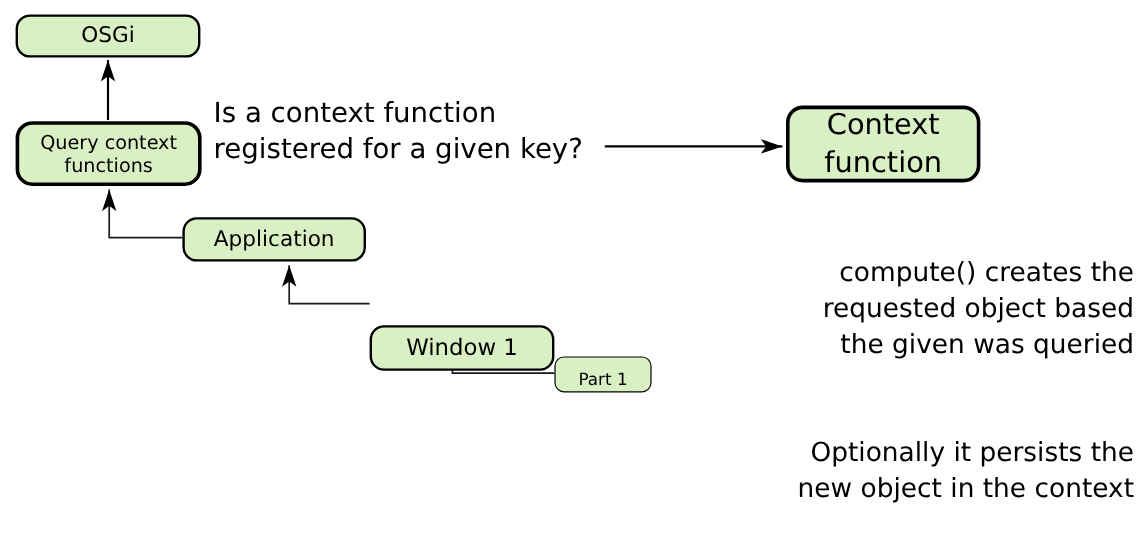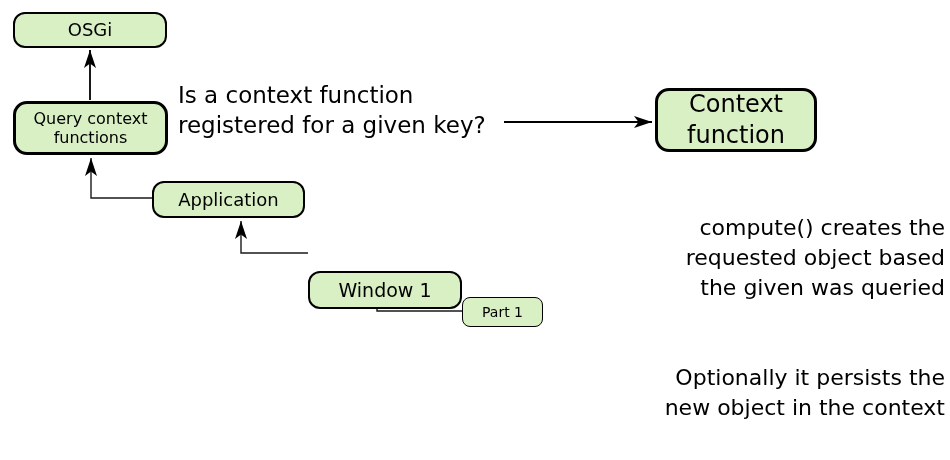--- a/index.html
+++ b/index.html
@@ -12,21 +12,21 @@
     border:2.5px solid #000;
     border-radius:12px;
     display:flex;flex-direction:column;align-items:center;justify-content:center;
     box-sizing:border-box;
     font-size:18px;line-height:1.2;text-align:center;
   }
   #node-osgi{left:13px;top:12px;width:154px;height:36px;}
   #node-query{left:13px;top:101px;width:155px;height:54px;border-width:3px;border-radius:14px;font-size:16px;}
   #node-application{left:152px;top:181px;width:153px;height:37px;}
   #node-window1{left:308px;top:234px;width:154px;height:38px;font-size:19px;margin-top:37px;}
-  #node-part1{left:462px;top:297px;width:81px;height:30px;border-width:1.5px;border-radius:8px;font-size:14px;}
+  #node-part1{left:462px;top:297px;width:81px;height:30px;border-width:1.5px;border-radius:8px;font-size:14px;justify-content:flex-end;}
   #node-context{left:655px;top:88px;width:162px;height:64px;border-width:3.5px;border-radius:14px;font-size:24px;line-height:1.3;}
   .question{
     position:absolute;left:178px;top:80px;width:340px;
     font-size:23px;line-height:30px;
   }
   .note{position:absolute;left:615px;width:330px;font-size:22px;line-height:30px;text-align:right;}
   #note-compute{top:213px;}
   #note-optional{top:363px;}
 </style>
 </head>

